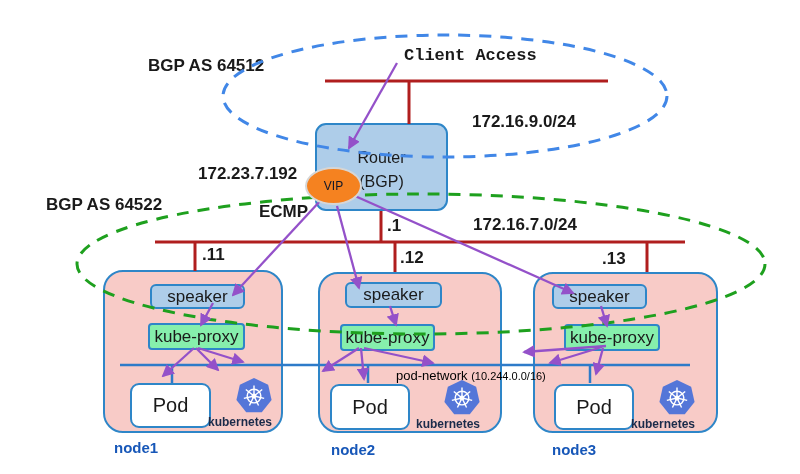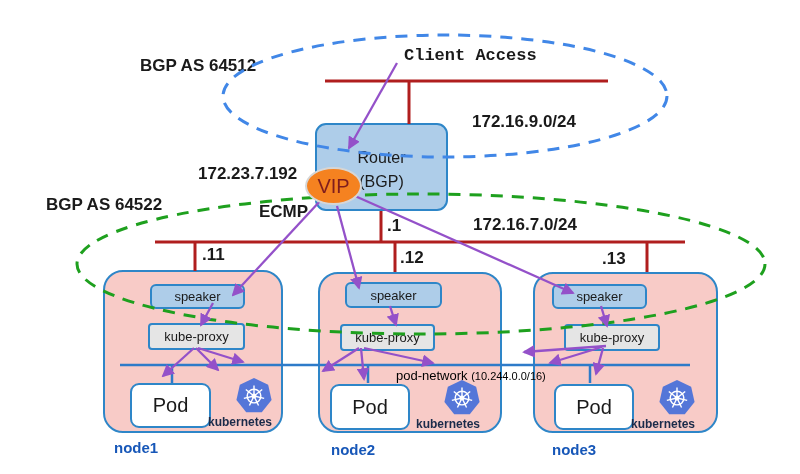--- a/index.html
+++ b/index.html
@@ -14,32 +14,32 @@
 
   .lbl{position:absolute;color:var(--text-dark);font-size:17px;font-weight:600;white-space:nowrap;}
 
   .router{position:absolute;left:315px;top:123px;width:133px;height:88px;background:var(--box-fill-blue);
     border:2.5px solid var(--box-border-blue);border-radius:11px;z-index:1;
     display:flex;flex-direction:column;align-items:center;justify-content:center;padding-top:6px;
     font-size:16px;color:var(--text-dark);line-height:24px;}
 
   .vip{position:absolute;left:305px;top:167px;width:57px;height:38px;background:var(--vip-orange);
     border:2px solid #d6d6d6;border-radius:50%;z-index:6;display:flex;align-items:center;justify-content:center;
-    font-size:20px;color:#7f1d1d;}
+    font-size:12px;color:#0f172a;}
 
   .node{position:absolute;background:var(--node-fill-pink);border:2.5px solid var(--box-border-blue);
     border-radius:20px;z-index:1;}
   .node1{left:103px;top:270px;width:180px;height:163px;}
   .node2{left:318px;top:272px;width:184px;height:161px;}
   .node3{left:533px;top:272px;width:185px;height:161px;}
 
   .speaker{position:absolute;background:var(--box-fill-blue);border:2px solid var(--box-border-blue);
-    border-radius:6px;display:flex;align-items:center;justify-content:center;font-size:13px;color:var(--text-dark);}
-  .kproxy{position:absolute;background:#e5e5e5;border:2px solid var(--box-border-blue);
-    border-radius:4px;display:flex;align-items:center;justify-content:center;font-size:13px;color:var(--text-dark);}
+    border-radius:6px;display:flex;align-items:center;justify-content:center;font-size:17px;color:var(--text-dark);}
+  .kproxy{position:absolute;background:#86efac;border:2px solid var(--box-border-blue);
+    border-radius:4px;display:flex;align-items:center;justify-content:center;font-size:17px;color:var(--text-dark);}
   .pod{position:absolute;background:#ffffff;border:2px solid var(--box-border-blue);
     border-radius:9px;display:flex;align-items:center;justify-content:center;font-size:20px;color:var(--text-dark);}
   .k8s-svg{position:absolute;width:42px;height:38px;}
   .k8s-text{position:absolute;font-size:12px;font-weight:700;color:var(--k8s-text);text-align:left;}
 
   .node1 .speaker{left:45px;top:12px;width:95px;height:25px;}
   .node1 .kproxy{left:43px;top:51px;width:97px;height:27px;}
   .node1 .pod{left:25px;top:111px;width:81px;height:45px;}
   .node1 .k8s-svg{left:128px;top:106px;}
   .node1 .k8s-text{left:103px;top:143px;width:92px;}
@@ -127,21 +127,21 @@
   <div class="node node3">
     <div class="speaker">speaker</div>
     <div class="kproxy">kube-proxy</div>
     <div class="pod">Pod</div>
     <svg class="k8s-svg" viewBox="0 0 44 40">
         <use href="#k8s-logo"></use>
       </svg>
     <div class="k8s-text">kubernetes</div>
   </div>
 
-  <div class="lbl" style="left:140px;top:56px;">BGP AS 64512</div>
+  <div class="lbl" style="left:148px;top:56px;">BGP AS 64512</div>
   <div class="lbl" style="left:404px;top:46px;font-family:Liberation Mono, monospace;">Client Access</div>
   <div class="lbl" style="left:472px;top:84px;margin-top:28px;">172.16.9.0/24</div>
   <div class="lbl" style="left:198px;top:164px;">172.23.7.192</div>
   <div class="lbl" style="left:46px;top:195px;">BGP AS 64522</div>
   <div class="lbl" style="left:259px;top:202px;">ECMP</div>
   <div class="lbl" style="left:473px;top:215px;">172.16.7.0/24</div>
   <div class="lbl" style="left:387px;top:216px;">.1</div>
   <div class="lbl" style="left:202px;top:245px;">.11</div>
   <div class="lbl" style="left:400px;top:248px;">.12</div>
   <div class="lbl" style="left:602px;top:249px;">.13</div>

